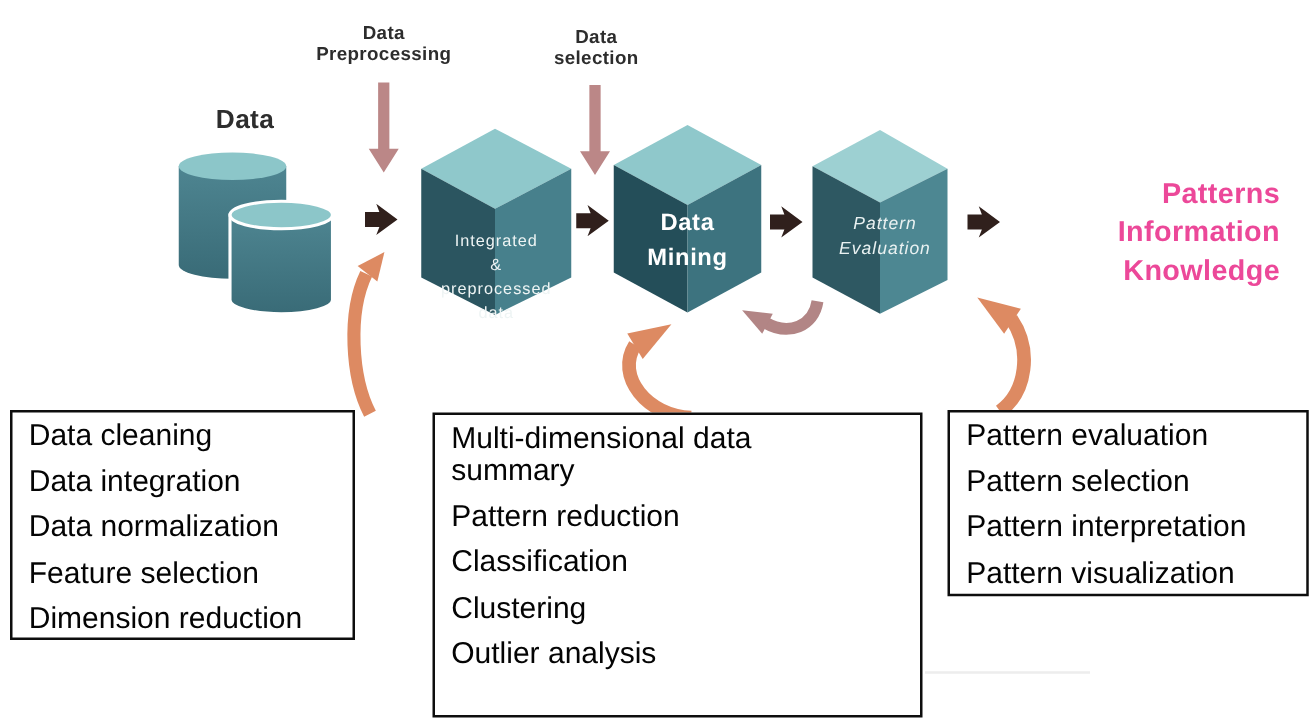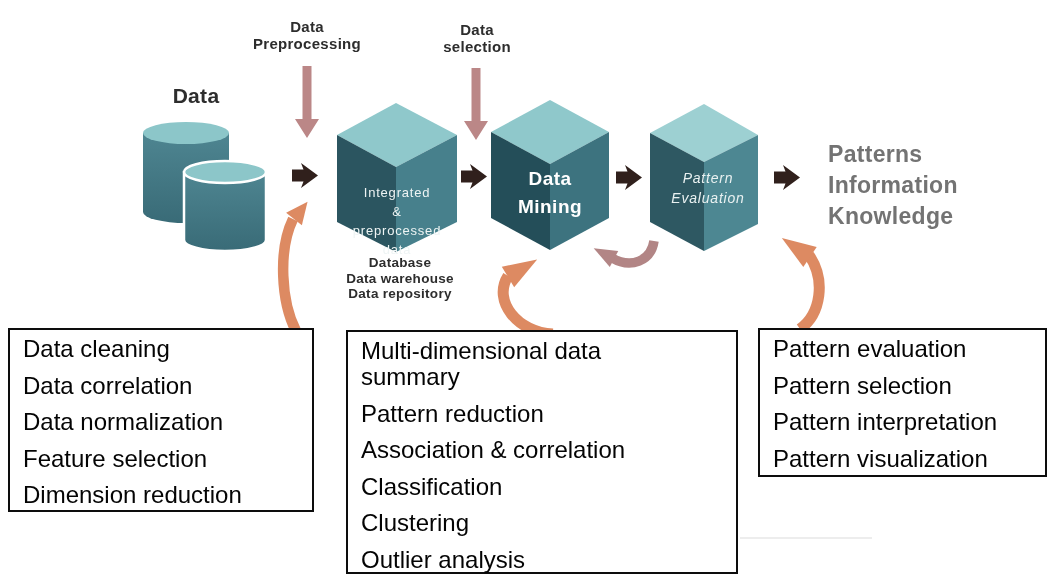--- a/index.html
+++ b/index.html
@@ -19,22 +19,22 @@
   
   .cubetext{
     position:absolute;text-align:center;color:#eef4f4;white-space:pre-line;
     letter-spacing:.8px;
   }
   .cube1-text{font-size:13px;line-height:19px;font-weight:400;margin-top:28px;}
   .cube2-text{font-size:19px;line-height:28px;font-weight:700;letter-spacing:.5px;color:#fff;}
   .cube3-text{font-size:14px;line-height:20px;font-weight:400;color:#e9f1f1;font-style:italic;}
   
   .output-label{
-    position:absolute;text-align:left;font-weight:700;font-size:23px;line-height:31px;
-    color:#737373;white-space:pre-line;letter-spacing:.3px;
+    position:absolute;text-align:right;font-weight:700;font-size:23px;line-height:31px;
+    color:#ec4899;white-space:pre-line;letter-spacing:.3px;
   }
   
   .listbox{
     position:absolute;background:#fff;border:2.5px solid #0d0d0d;box-sizing:border-box;
     padding:1px 6px 0 13px;
   }
   .li{
     font-size:24px;color:#040404;line-height:26px;padding:5px 0 5.5px 0;
     white-space:pre-line;
   }
@@ -108,52 +108,48 @@
   </svg>
 
   <div class="dlabel lbl-data" style="left:158px;top:84px;width:76px;">Data</div>
 
   <div class="dlabel lbl-small" style="left:237px;top:18px;width:140px;">Data
 Preprocessing</div>
 
   <div class="dlabel lbl-small" style="left:407px;top:21px;width:140px;">Data
 selection</div>
 
-  <div class="dlabel lbl-db" style="left:325px;top:255px;width:150px;">Database
-Data warehouse
-Data repository</div>
 
   <div class="cubetext cube1-text" style="left:336px;top:155px;width:122px;">Integrated
 &amp;
 preprocessed
 data</div>
 
   <div class="cubetext cube2-text" style="left:490px;top:165px;width:120px;">Data
 Mining</div>
 
   <div class="cubetext cube3-text" style="left:647px;top:168px;width:122px;">Pattern
 Evaluation</div>
 
   <div class="output-label" style="left:828px;top:139px;width:196px;">Patterns
 Information
 Knowledge</div>
 
-  <div class="listbox" style="left:8px;top:328px;width:306px;height:184px;">
+  <div class="listbox" style="left:8px;top:328px;width:276px;height:184px;">
     <div class="li">Data cleaning</div>
-    <div class="li">Data correlation</div>
+    <div class="li">Data integration</div>
     <div class="li">Data normalization</div>
     <div class="li">Feature selection</div>
     <div class="li">Dimension reduction</div>
   </div>
 
   <div class="listbox" style="left:346px;top:330px;width:392px;height:244px;">
     <div class="li">Multi-dimensional data
 summary</div>
     <div class="li">Pattern reduction</div>
-    <div class="li">Association &amp; correlation</div>
     <div class="li">Classification</div>
     <div class="li">Clustering</div>
     <div class="li">Outlier analysis</div>
   </div>
 
   <div class="listbox" style="left:758px;top:328px;width:289px;height:149px;">
     <div class="li">Pattern evaluation</div>
     <div class="li">Pattern selection</div>
     <div class="li">Pattern interpretation</div>
     <div class="li">Pattern visualization</div>

